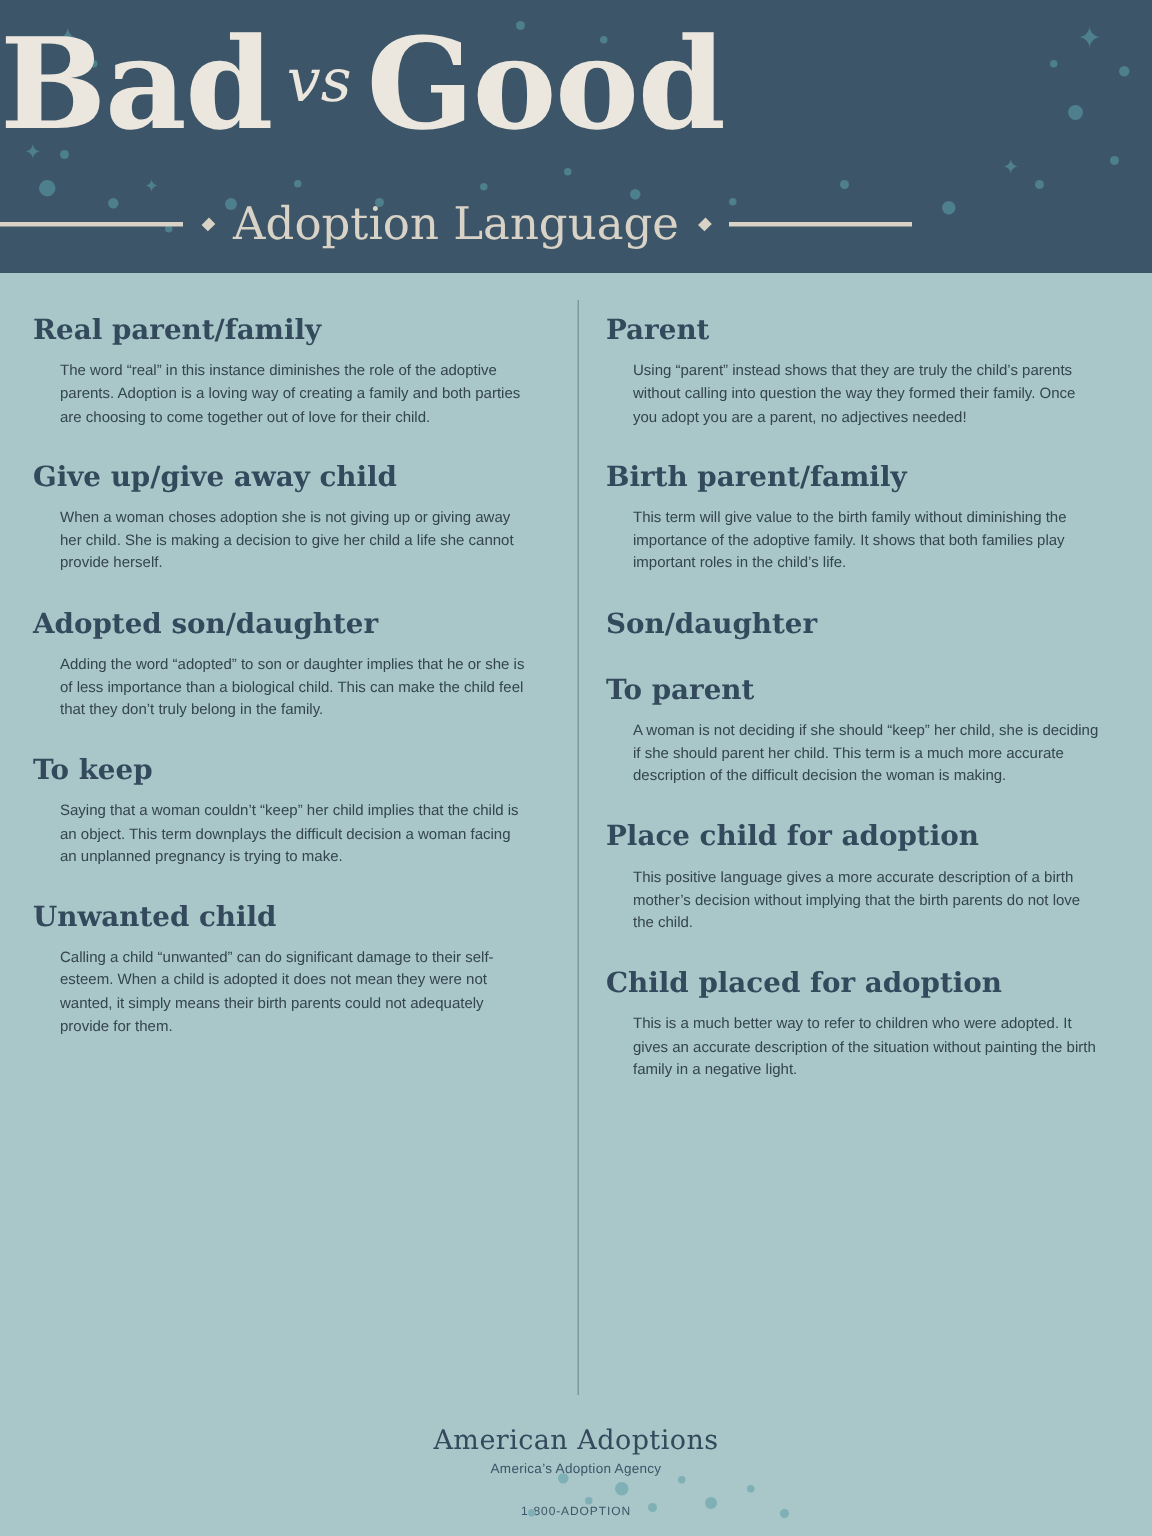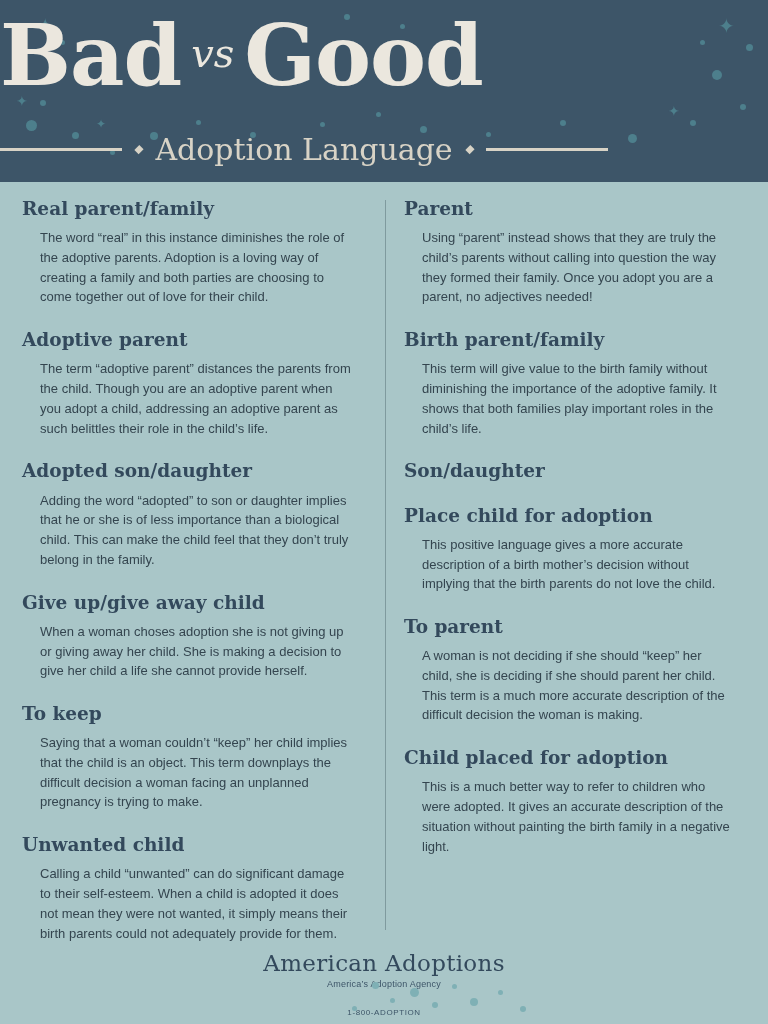--- a/index.html
+++ b/index.html
@@ -108,44 +108,44 @@
     top: 18px;
     width: 1px;
     height: 730px;
     background: #7f9a9e;
   }
   .entry { margin-bottom: 22px; }
   .entry-term {
     font-family: "DejaVu Serif", serif;
     font-size: 18.5px;
     color: #33495c;
-    margin: 0 0 8px 0;
+    margin: 12px 0 8px 0;
     line-height: 1.2;
   }
   .entry-desc {
     font-family: "Liberation Sans", sans-serif;
-    font-size: 13px;
+    font-size: 10px;
     line-height: 1.52;
     color: #34454f;
     margin: 0 0 0 18px;
   }
 
   
   .footer {
     position: absolute;
     bottom: 0;
     left: 0;
     width: 768px;
     height: 84px;
     text-align: center;
     overflow: hidden;
   }
   .footer-logo {
     font-family: "DejaVu Serif", serif;
-    font-size: 23px;
+    font-size: 18px;
     color: #33495c;
     margin-top: 10px;
     letter-spacing: 0.3px;
   }
   .footer-tag {
     font-family: "Liberation Sans", sans-serif;
     font-size: 9px;
     color: #3d5568;
     margin-top: 3px;
     letter-spacing: 0.2px;
@@ -213,32 +213,28 @@
 
   <div class="content">
     <div class="divider"></div>
 
     <div class="col left">
       <div class="entry">
         <h3 class="entry-term">Real parent/family</h3>
         <p class="entry-desc">The word “real” in this instance diminishes the role of the adoptive parents. Adoption is a loving way of creating a family and both parties are choosing to come together out of love for their child.</p>
       </div>
       <div class="entry">
-        <h3 class="entry-term">Adoptive parent</h3>
-        <p class="entry-desc">The term “adoptive parent” distances the parents from the child. Though you are an adoptive parent when you adopt a child, addressing an adoptive parent as such belittles their role in the child’s life.</p>
+        <h3 class="entry-term">Give up/give away child</h3>
+        <p class="entry-desc">When a woman choses adoption she is not giving up or giving away her child. She is making a decision to give her child a life she cannot provide herself.</p>
       </div>
       <div class="entry">
         <h3 class="entry-term">Adopted son/daughter</h3>
         <p class="entry-desc">Adding the word “adopted” to son or daughter implies that he or she is of less importance than a biological child. This can make the child feel that they don’t truly belong in the family.</p>
       </div>
       <div class="entry">
-        <h3 class="entry-term">Give up/give away child</h3>
-        <p class="entry-desc">When a woman choses adoption she is not giving up or giving away her child. She is making a decision to give her child a life she cannot provide herself.</p>
-      </div>
-      <div class="entry">
         <h3 class="entry-term">To keep</h3>
         <p class="entry-desc">Saying that a woman couldn’t “keep” her child implies that the child is an object. This term downplays the difficult decision a woman facing an unplanned pregnancy is trying to make.</p>
       </div>
       <div class="entry">
         <h3 class="entry-term">Unwanted child</h3>
         <p class="entry-desc">Calling a child “unwanted” can do significant damage to their self-esteem. When a child is adopted it does not mean they were not wanted, it simply means their birth parents could not adequately provide for them.</p>
       </div>
     </div>
 
     <div class="col right">
@@ -247,26 +243,26 @@
         <p class="entry-desc">Using “parent” instead shows that they are truly the child’s parents without calling into question the way they formed their family. Once you adopt you are a parent, no adjectives needed!</p>
       </div>
       <div class="entry">
         <h3 class="entry-term">Birth parent/family</h3>
         <p class="entry-desc">This term will give value to the birth family without diminishing the importance of the adoptive family. It shows that both families play important roles in the child’s life.</p>
       </div>
       <div class="entry">
         <h3 class="entry-term">Son/daughter</h3>
       </div>
       <div class="entry">
+        <h3 class="entry-term">To parent</h3>
+        <p class="entry-desc">A woman is not deciding if she should “keep” her child, she is deciding if she should parent her child. This term is a much more accurate description of the difficult decision the woman is making.</p>
+      </div>
+      <div class="entry">
         <h3 class="entry-term">Place child for adoption</h3>
         <p class="entry-desc">This positive language gives a more accurate description of a birth mother’s decision without implying that the birth parents do not love the child.</p>
-      </div>
-      <div class="entry">
-        <h3 class="entry-term">To parent</h3>
-        <p class="entry-desc">A woman is not deciding if she should “keep” her child, she is deciding if she should parent her child. This term is a much more accurate description of the difficult decision the woman is making.</p>
       </div>
       <div class="entry">
         <h3 class="entry-term">Child placed for adoption</h3>
         <p class="entry-desc">This is a much better way to refer to children who were adopted. It gives an accurate description of the situation without painting the birth family in a negative light.</p>
       </div>
     </div>
   </div>
 
   <div class="footer">
     <div class="fdot" style="left:372px;top:42px;width:7px;height:7px;"></div>

